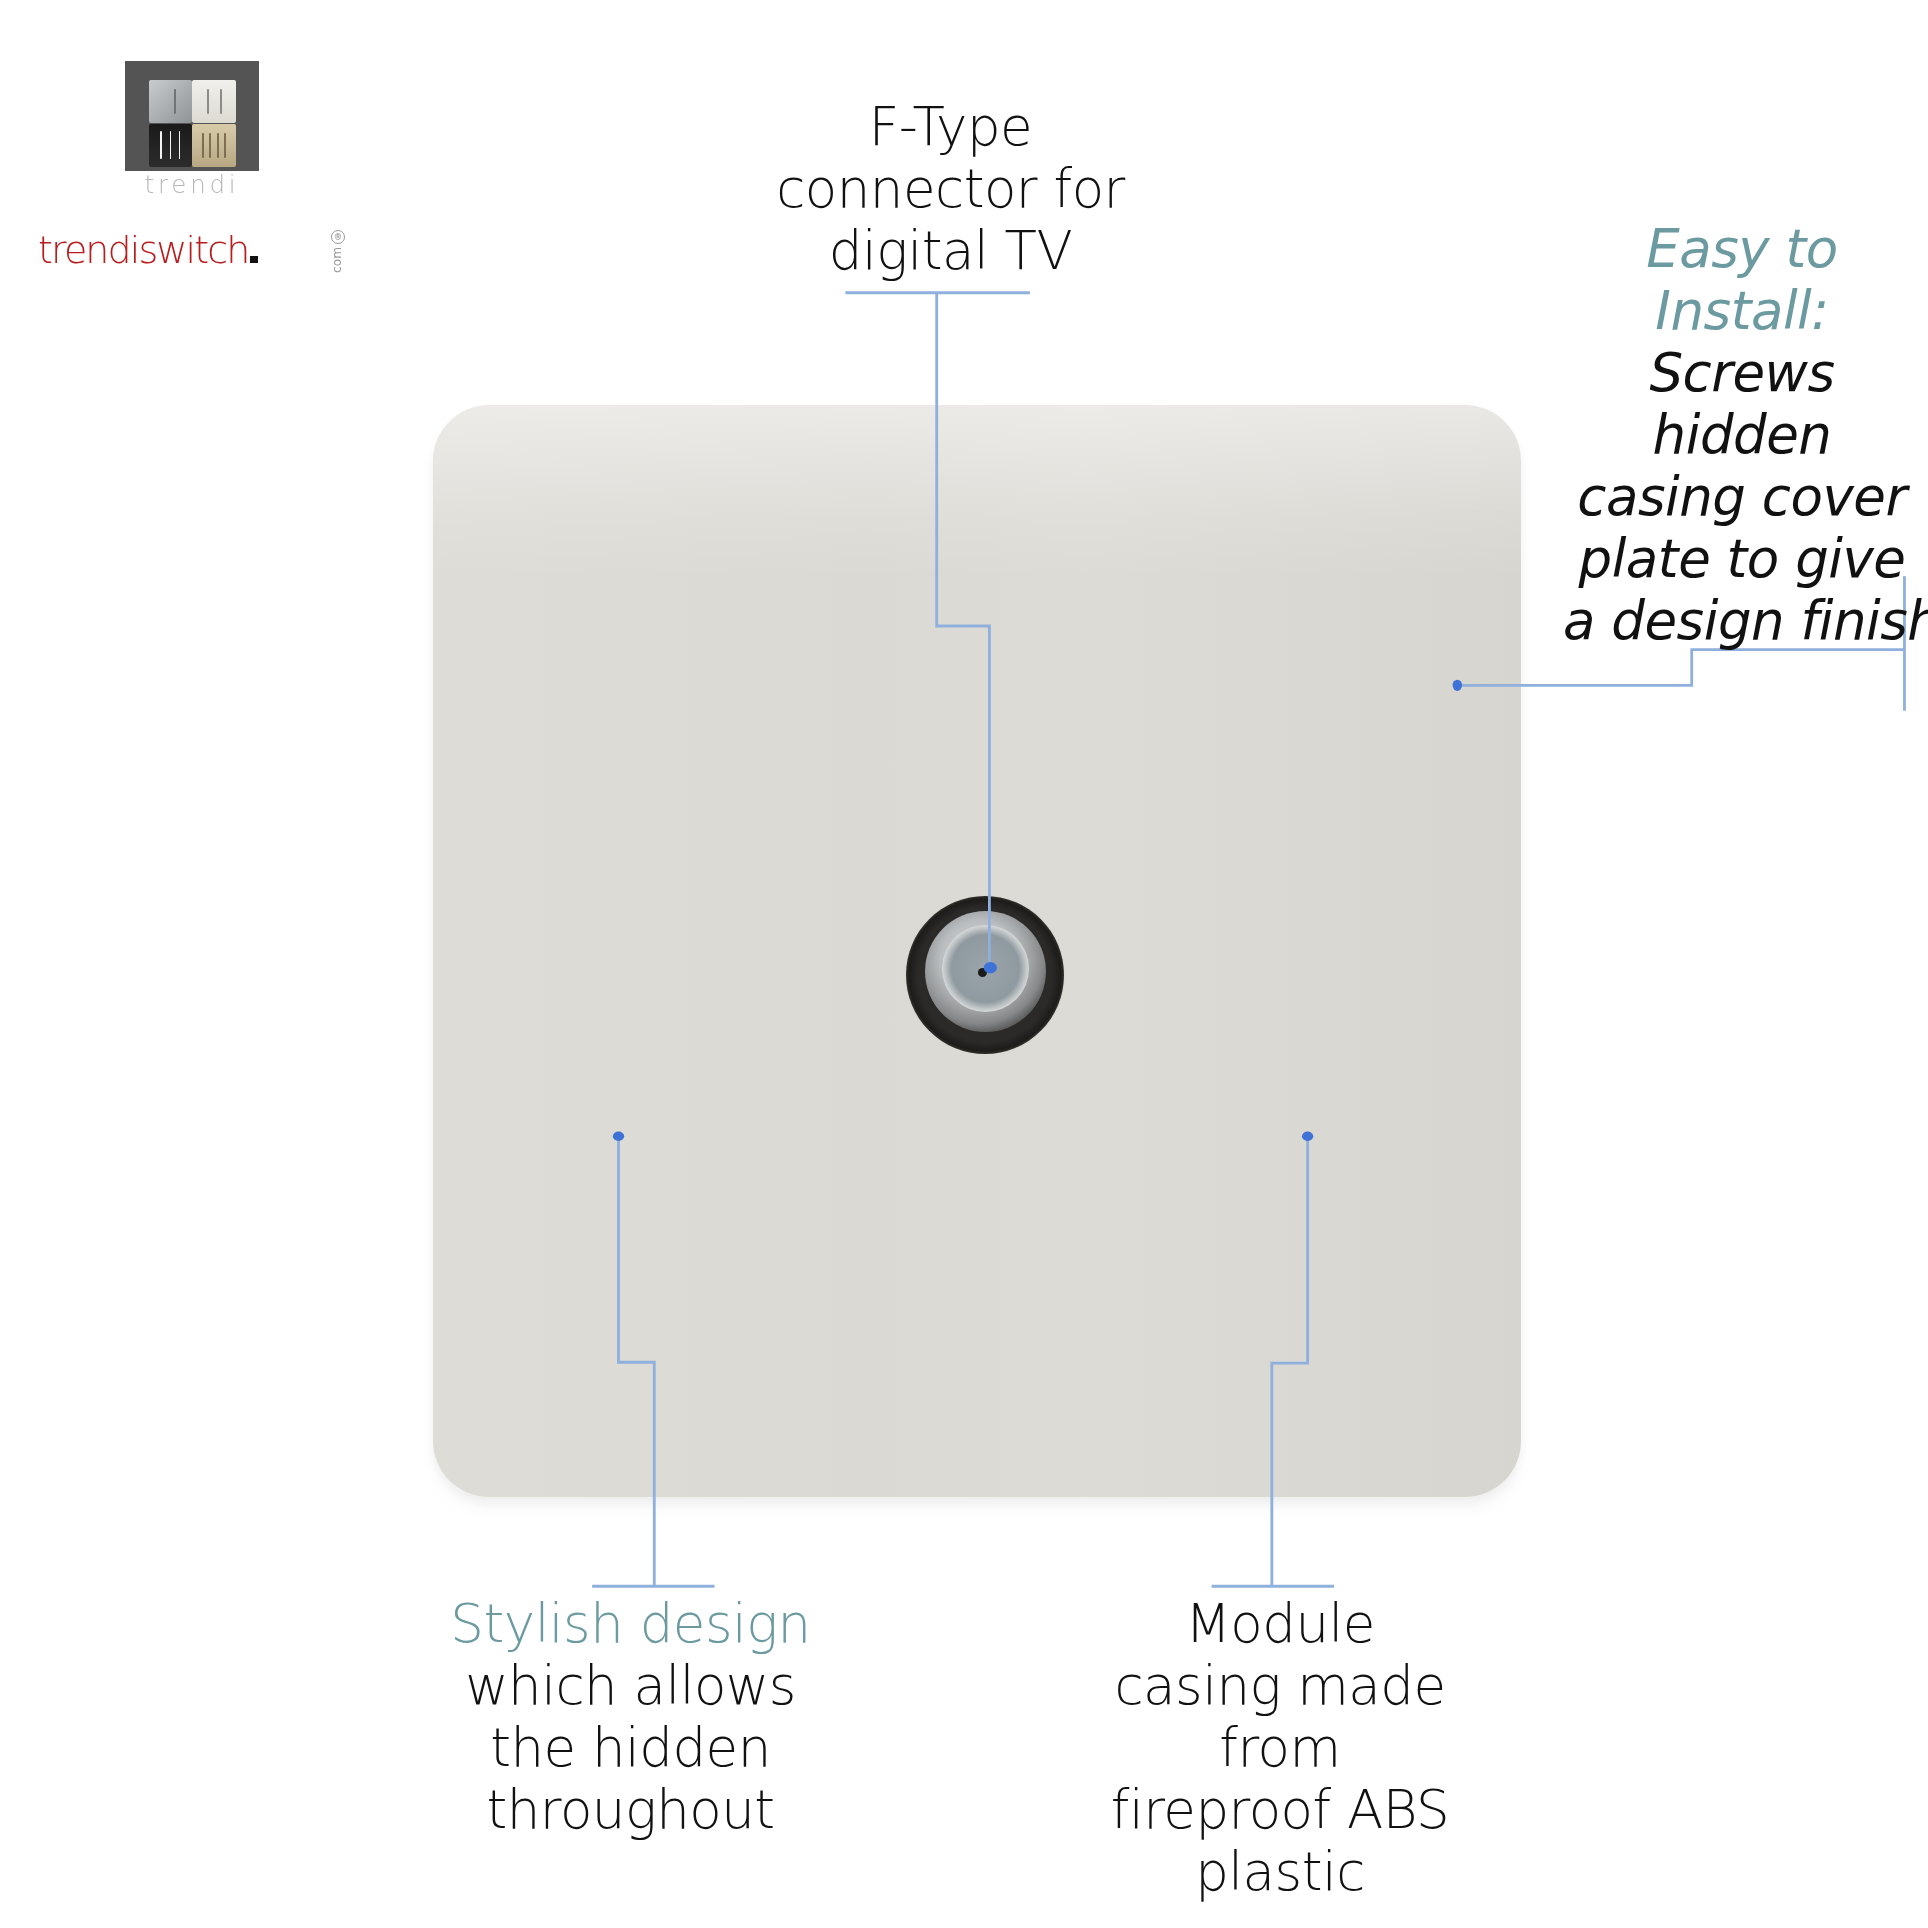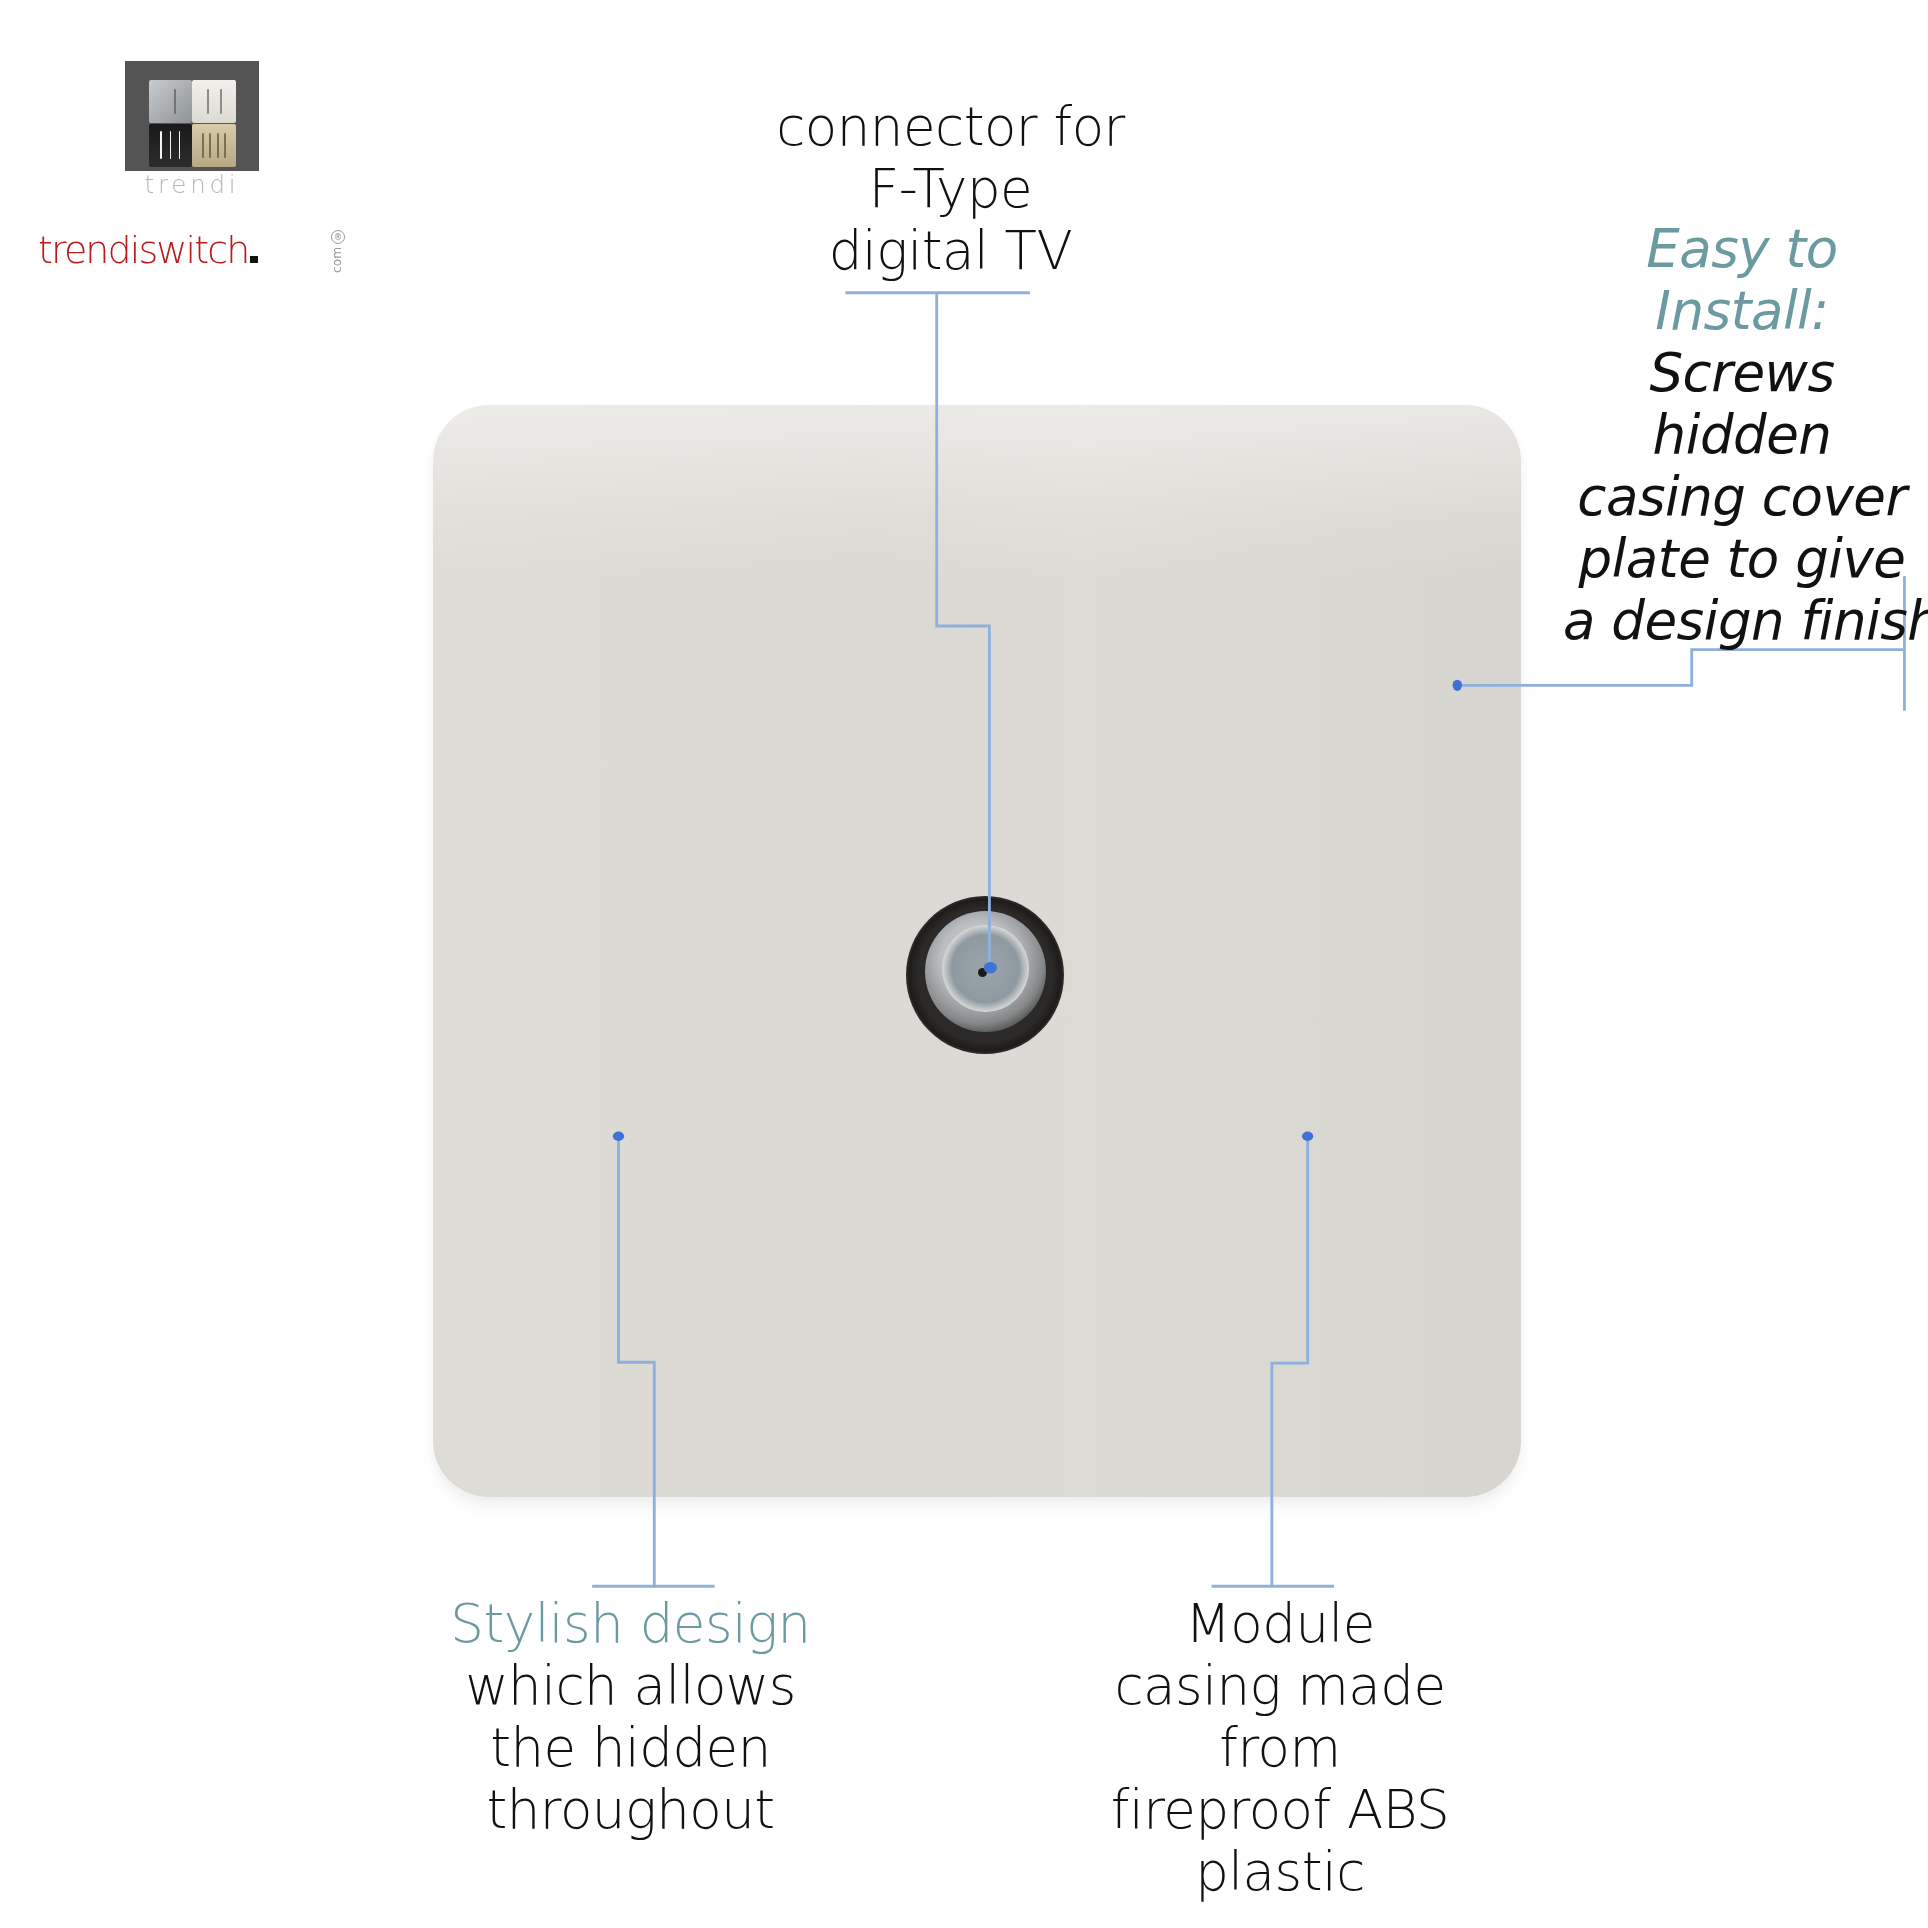--- a/index.html
+++ b/index.html
@@ -120,22 +120,22 @@
   </g>
   <g fill="#3f72d6">
     <ellipse cx="1052" cy="1028" rx="7" ry="6"></ellipse>
     <ellipse cx="1548" cy="728" rx="5" ry="6"></ellipse>
     <ellipse cx="657" cy="1207" rx="6" ry="5"></ellipse>
     <ellipse cx="1389" cy="1207" rx="6" ry="5"></ellipse>
   </g>
 </svg>
 
 <div class="label label-top">
+  <span class="line">F-Type</span>
   <span class="line">connector for</span>
-  <span class="line">F-Type</span>
   <span class="line">digital TV</span>
 </div>
 
 <div class="label label-right">
   <span class="line accent">Easy to</span>
   <span class="line accent">Install:</span>
   <span class="line">Screws</span>
   <span class="line">hidden</span>
   <span class="line">casing cover</span>
   <span class="line">plate to give</span>

